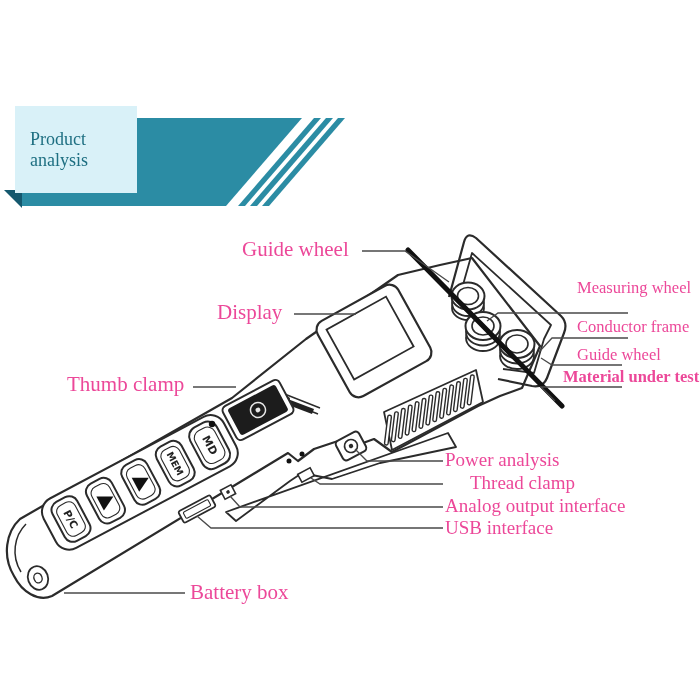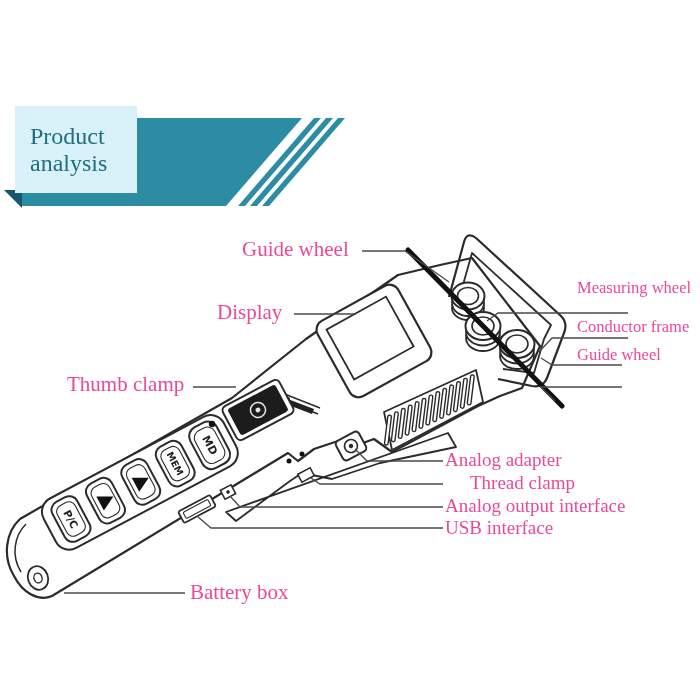--- a/index.html
+++ b/index.html
@@ -6,21 +6,21 @@
   .stage{position:relative;width:700px;height:700px;background:#ffffff;overflow:hidden;
          font-family:"Liberation Serif", "DejaVu Serif", serif;}
   .art{position:absolute;left:0;top:0;}
   .lbl{position:absolute;white-space:nowrap;color:#ec4899;line-height:1.05;}
   .lbl-lg{font-size:21px;}
   .lbl-md{font-size:19px;}
   .lbl-sm{font-size:16.5px;}
   .lbl-bold{font-weight:600;}
   .title-box{position:absolute;left:15px;top:106px;width:122px;height:87px;
              display:flex;flex-direction:column;justify-content:center;padding-left:15px;
-             box-sizing:border-box;font-size:24px;color:#1e6f82;}
+             box-sizing:border-box;font-size:18px;color:#1e6f82;}
   svg text{font-family:"DejaVu Sans","Liberation Sans",sans-serif;}
 </style>
 </head>
 <body>
 
 <div class="stage">
 
 <svg class="art" width="700" height="700" viewBox="0 0 700 700">
 
   <g>
@@ -183,19 +183,20 @@
   <div>Product</div>
   <div>analysis</div>
 </div>
 
 <div class="lbl lbl-lg" style="left:242px;top:238px;">Guide wheel</div>
 <div class="lbl lbl-lg" style="left:217px;top:301px;">Display</div>
 <div class="lbl lbl-lg" style="left:67px;top:373px;">Thumb clamp</div>
 <div class="lbl lbl-sm" style="left:577px;top:279px;">Measuring wheel</div>
 <div class="lbl lbl-sm" style="left:577px;top:318px;">Conductor frame</div>
 <div class="lbl lbl-sm" style="left:577px;top:346px;">Guide wheel</div>
-<div class="lbl lbl-md" style="left:445px;top:450px;">Analog adapter</div>
+<div class="lbl lbl-sm lbl-bold" style="left:563px;top:368px;">Material under test</div>
+<div class="lbl lbl-md" style="left:445px;top:450px;">Power analysis</div>
 <div class="lbl lbl-md" style="left:470px;top:473px;">Thread clamp</div>
 <div class="lbl lbl-md" style="left:445px;top:496px;">Analog output interface</div>
 <div class="lbl lbl-md" style="left:445px;top:518px;">USB interface</div>
 <div class="lbl lbl-lg" style="left:190px;top:581px;">Battery box</div>
 
 </div>
 
 </body></html>

